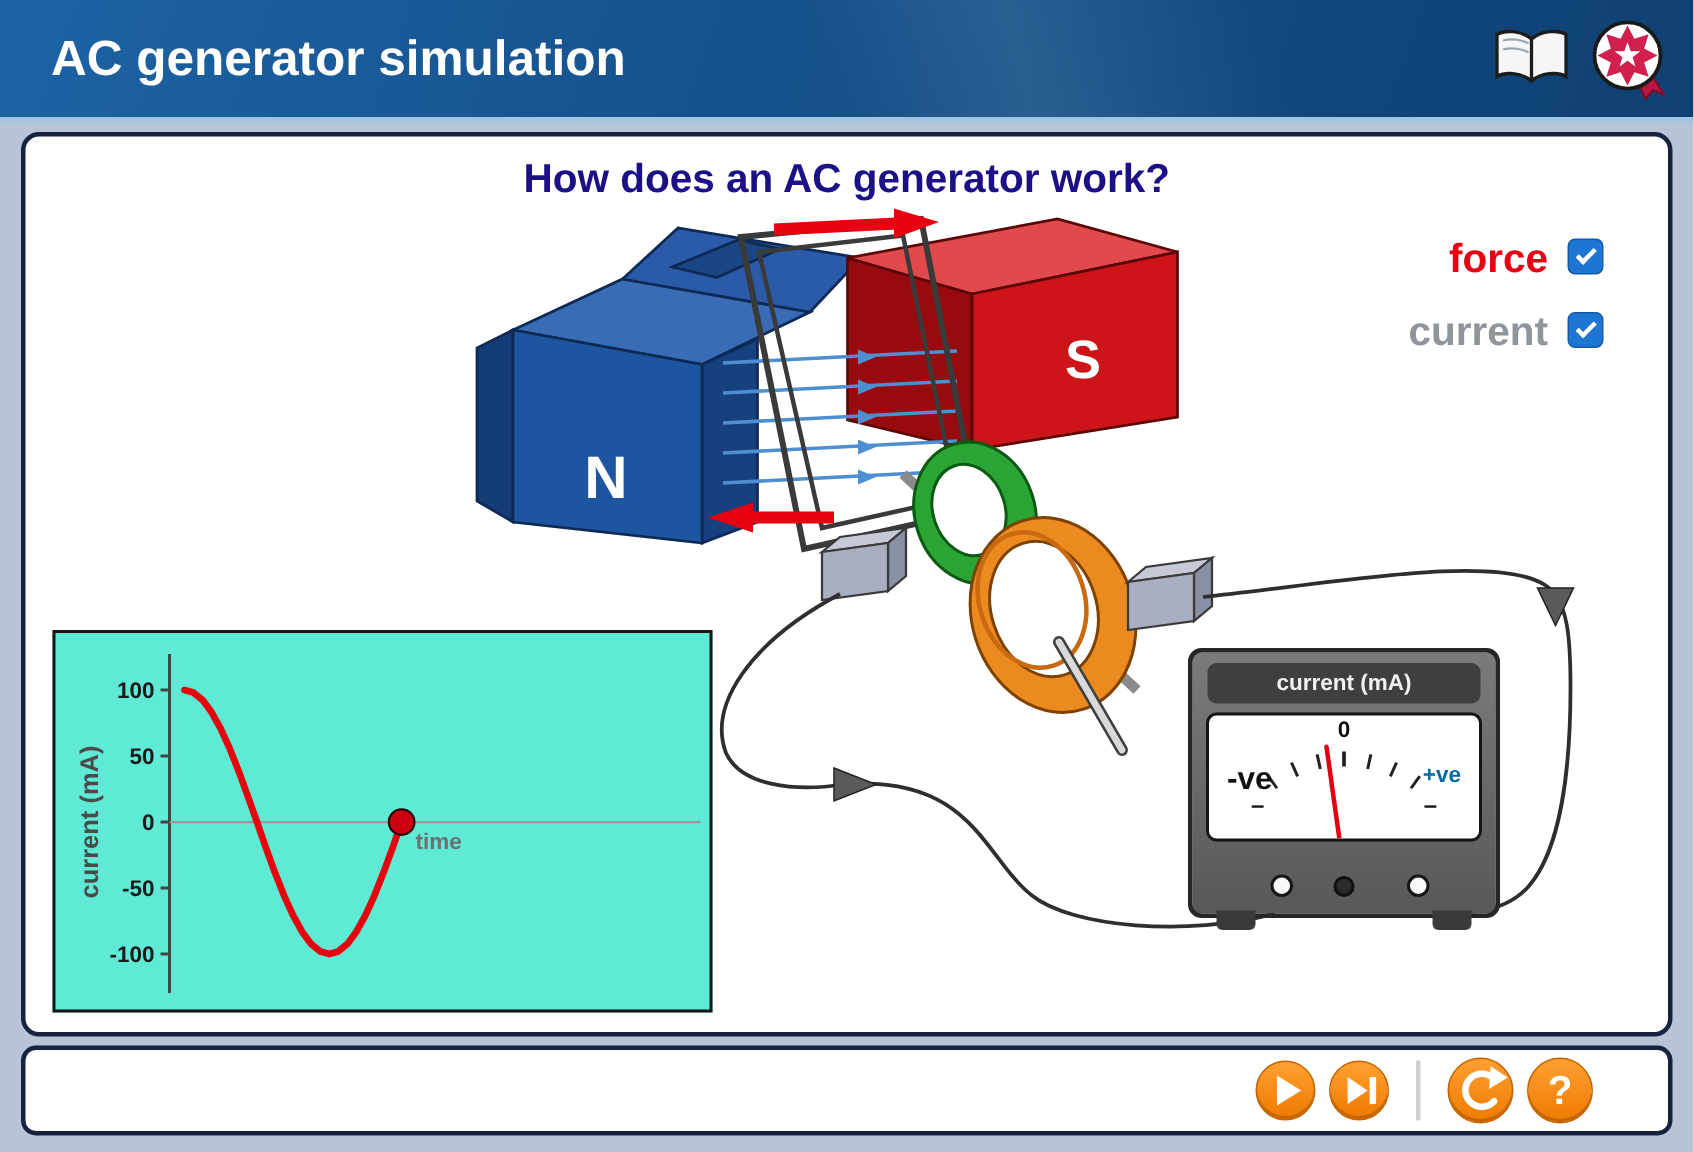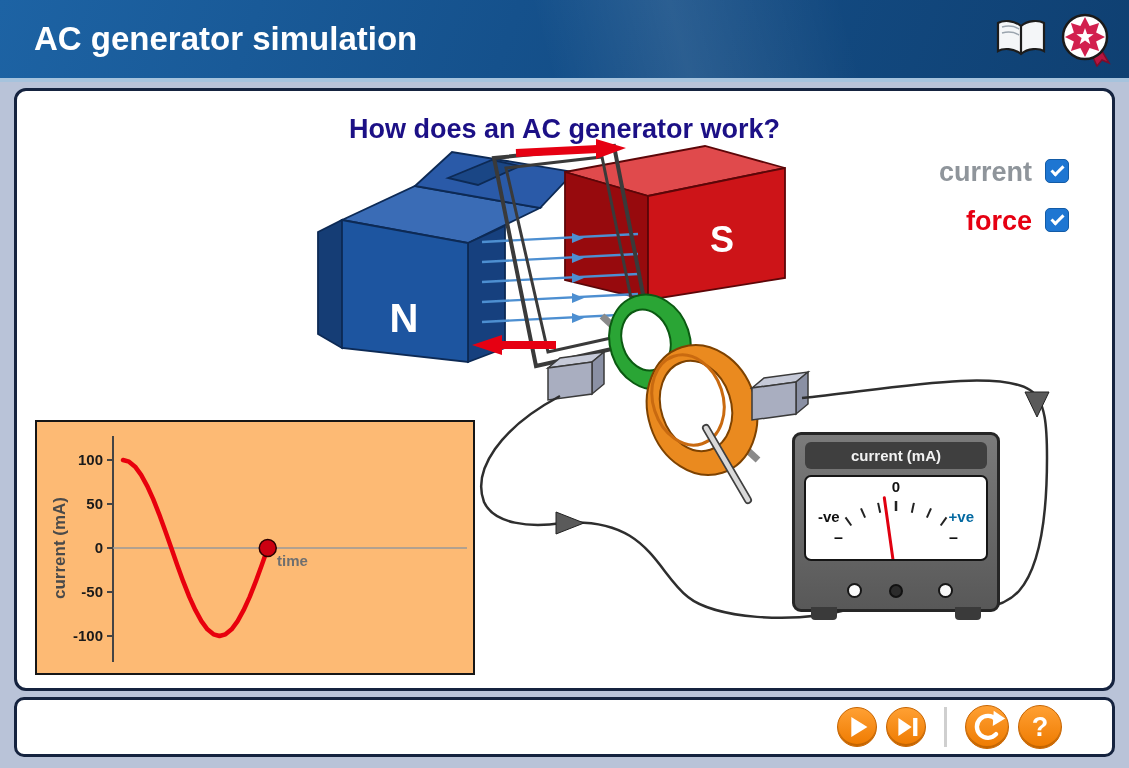--- a/index.html
+++ b/index.html
@@ -14,56 +14,56 @@
     padding:0 16px 0 34px; z-index:30; }
   .titlebar::after { content:""; position:absolute; inset:0;
     background:linear-gradient(75deg, transparent 48%, rgba(255,255,255,.10) 60%, transparent 75%); pointer-events:none; }
   .titlebar h1 { color:#fff; font-size:33px; font-weight:bold; }
   .tb-icons { display:flex; gap:10px; align-items:center; position:relative; z-index:2; }
   .tb-icon { cursor:pointer; display:flex; align-items:center; }
 
   
   .stage { position:absolute; left:14px; top:88px; width:1101px; height:603px; background:#fff;
     border:3px solid #15233f; border-radius:12px; z-index:1; }
-  .question { text-align:center; padding-top:23px; font-size:27px; font-weight:bold; color:#1c1086; }
+  .question { text-align:center; padding-top:13px; font-size:27px; font-weight:bold; color:#1c1086; }
   .illustration { position:absolute; inset:0; z-index:5; pointer-events:none; }
 
   
   .toggles { position:absolute; top:157px; right:60px; z-index:10; }
   .toggle-row { display:flex; justify-content:flex-end; align-items:flex-start; gap:13px;
     margin-bottom:19px; font-size:27px; font-weight:bold; line-height:1.12; cursor:pointer; }
   .toggle-row .tlabel { text-align:right; }
   .checkbox { width:24px; height:24px; border-radius:5px; background:#1e76d2; border:1px solid #135ba6;
     display:inline-flex; align-items:center; justify-content:center; margin-top:2px; cursor:pointer; flex:none; }
   .check { width:13px; height:7px; border-left:3px solid #fff; border-bottom:3px solid #fff;
     transform:rotate(-45deg); margin-top:-3px; }
 
   
-  .graph { position:absolute; left:35px; top:420px; width:440px; height:255px; background:#fdba74;
+  .graph { position:absolute; left:35px; top:420px; width:440px; height:255px; background:#5eead4;
     border:2px solid #161616; z-index:10; }
   .graph svg.plot { position:absolute; inset:0; width:436px; height:251px; }
   .graph-ylabel-wrap { position:absolute; left:0; top:0; width:46px; height:100%;
     display:flex; align-items:center; justify-content:center; }
   .graph-ylabel { transform:rotate(-90deg); white-space:nowrap; font-size:17px; font-weight:bold; color:#4a4a4a; }
   .wave { fill:none; stroke:#e8000d; stroke-width:4.5; stroke-linecap:round; stroke-linejoin:round; }
   .ytick { font-size:15px; font-weight:bold; fill:#1a1a1a; }
 
   
   .meter { position:absolute; left:792px; top:432px; width:208px; height:180px;
     background:linear-gradient(#7b7b7b,#585858); border:3px solid #262626; border-radius:9px; z-index:10; }
   .meter::before,.meter::after { content:""; position:absolute; top:calc(100% - 2px); width:26px; height:13px;
     background:#3a3a3a; border-radius:0 0 4px 4px; }
   .meter::before { left:16px; } .meter::after { right:16px; }
   .meter-title { margin:7px 10px 0; height:27px; background:#3f3f3f; border-radius:6px; color:#f2f2f2;
     font-size:15px; font-weight:bold; display:flex; align-items:center; justify-content:center; }
   .meter-face { position:relative; margin:6px 9px 0; height:86px; background:#fff;
     border:2px solid #151515; border-radius:7px; overflow:hidden; }
   .meter-face svg { position:absolute; inset:0; width:100%; height:100%; }
   .m0 { position:absolute; top:1px; left:0; right:0; text-align:center; font-weight:bold; font-size:15px; color:#111; }
-  .mneg { position:absolute; left:12px; top:31px; font-weight:bold; font-size:15px; color:#111; }
+  .mneg { position:absolute; left:12px; top:31px; font-weight:bold; font-size:21px; color:#111; }
   .mpos { position:absolute; right:12px; top:31px; font-weight:bold; font-size:15px; color:#0369a1; }
   .mminus-l { position:absolute; left:28px; top:52px; font-weight:bold; font-size:16px; color:#111; }
   .mminus-r { position:absolute; right:28px; top:52px; font-weight:bold; font-size:16px; color:#111; }
   .terminal { position:absolute; width:15px; height:15px; border-radius:50%; background:#fafafa;
     border:2.5px solid #161616; bottom:11px; }
   .terminal.left { left:52px; } .terminal.right { right:44px; }
   .knob { position:absolute; width:14px; height:14px; border-radius:50%; background:#2b2b2b;
     border:2px solid #111; bottom:11px; left:50%; margin-left:-7px; }
 
   
@@ -185,27 +185,27 @@
     </g>
 
     <path fill="none" stroke="#2e2e2e" stroke-width="2.5" d="M 560,396 C 500,428 472,470 484,502 C 494,524 530,528 562,523 C 648,516 656,572 688,597 C 714,618 792,625 850,609"></path>
     <path fill="none" stroke="#2e2e2e" stroke-width="2.5" d="M 802,398 C 882,390 996,368 1030,390 C 1046,400 1047,428 1047,458 C 1047,510 1041,566 1019,591 C 1001,611 968,611 948,604"></path>
     <polygon points="556,512 584,523 556,534" fill="#5a5a5a" stroke="#222" stroke-width="1"></polygon>
     <polygon points="1025,392 1049,392 1037,417" fill="#5a5a5a" stroke="#222" stroke-width="1"></polygon>
   </svg>
 
   <div class="toggles">
     <div class="toggle-row">
-      <span class="tlabel" style="color: rgb(143, 149, 155);">current</span>
+      <span class="tlabel" style="color: rgb(230, 0, 18);">force</span>
       <span class="checkbox">
           <span class="check"></span>
         </span>
     </div>
     <div class="toggle-row">
-      <span class="tlabel" style="color: rgb(230, 0, 18);">force</span>
+      <span class="tlabel" style="color: rgb(143, 149, 155);">current</span>
       <span class="checkbox">
           <span class="check"></span>
         </span>
     </div>
   </div>
 
   <div class="graph">
     <svg class="plot" viewBox="0 0 436 251">
       <line x1="76" y1="14" x2="76" y2="240" stroke="#444" stroke-width="2"></line>
       <line x1="76" y1="126" x2="430" y2="126" stroke="#999" stroke-width="1.5"></line>

